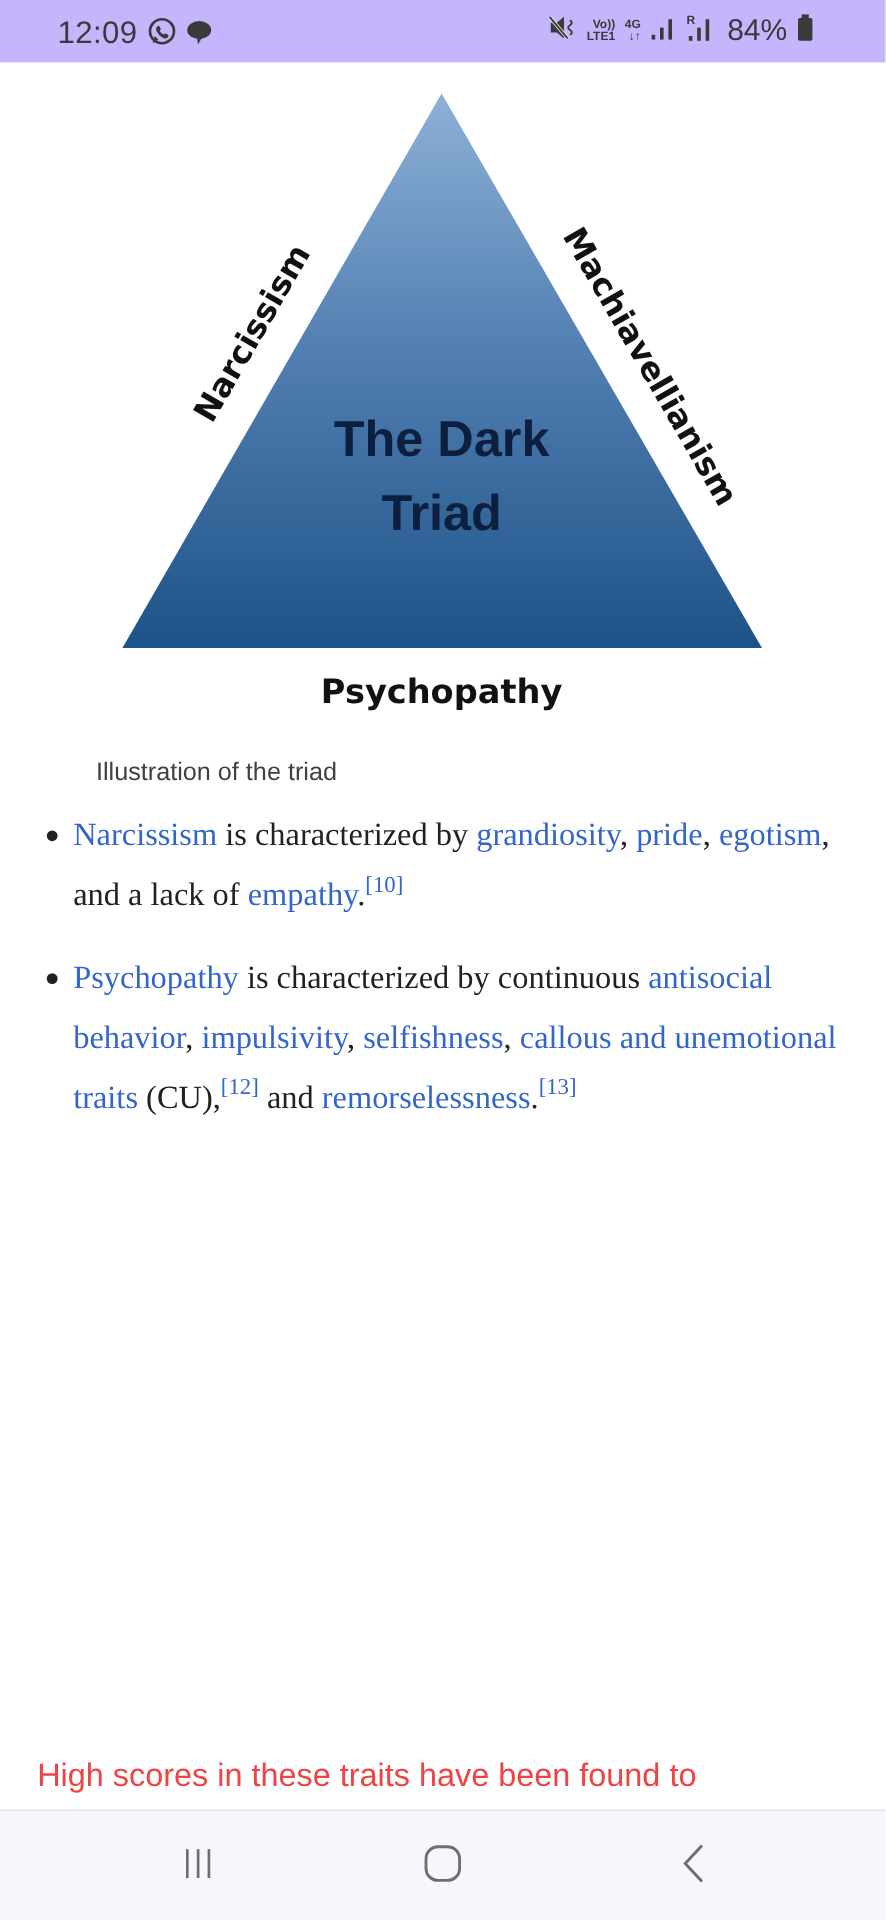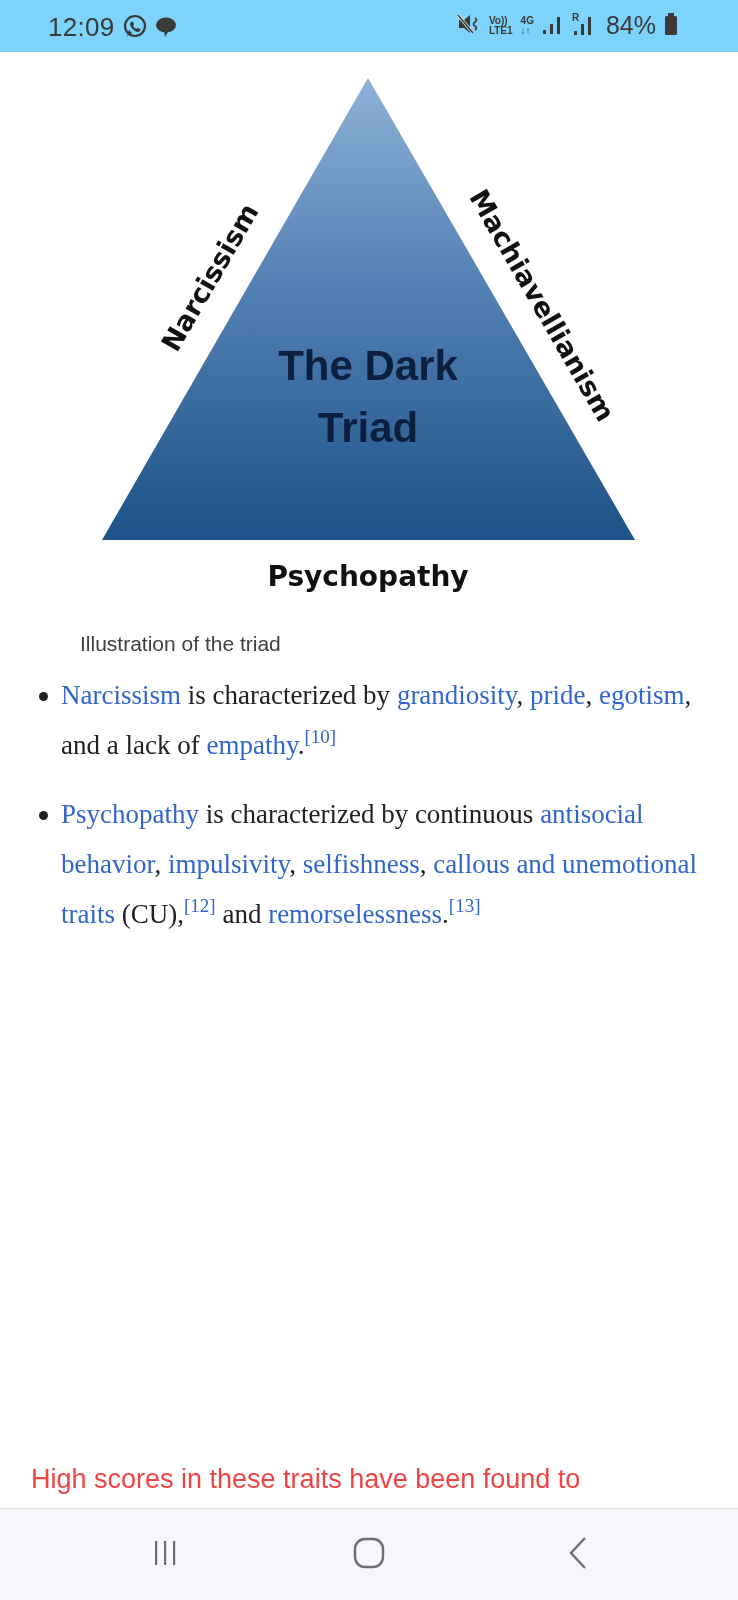--- a/index.html
+++ b/index.html
@@ -1,24 +1,24 @@
 <!DOCTYPE html>
 <html><head>
 <meta charset="utf-8">
 <style>
   * { box-sizing: border-box; margin: 0; padding: 0; }
   html, body { width: 738px; height: 1600px; overflow: hidden; background: #ffffff; }
   body { position: relative; font-family: "Liberation Sans", "DejaVu Sans", sans-serif; color: #202122; }
 
   
-  .status-bar { position: absolute; left: 0; top: 0; width: 738px; height: 52px; background: #7dd3fc; }
+  .status-bar { position: absolute; left: 0; top: 0; width: 738px; height: 52px; background: #c4b5fd; }
   .sb-time { position: absolute; left: 48px; top: 12px; font-size: 26px; color: #3a3a3a; letter-spacing: 0.3px; }
   .sb-icon { position: absolute; top: 14px; }
   .sb-right { position: absolute; right: 60px; top: 11px; display: flex; align-items: center; gap: 8px; color: #3a3a3a; }
-  .sb-small { font-size: 10px; line-height: 10px; font-weight: bold; text-align: left; color: #3a3a3a; }
+  .sb-small { font-size: 10px; line-height: 10px; font-weight: bold; text-align: right; color: #3a3a3a; }
   .sb-battery-text { font-size: 25px; color: #3a3a3a; }
 
   
   .figure { position: absolute; left: 0; top: 52px; width: 738px; height: 560px; }
   .fig-svg { position: absolute; left: 0; top: 0; }
   .caption { position: absolute; left: 80px; top: 632px; font-size: 21px; color: #404040; }
 
   
   .content { position: absolute; left: 31px; top: 670px; width: 680px; font-size: 27px; line-height: 50px; color: #202122; }
   .para { margin-bottom: 29px; }

